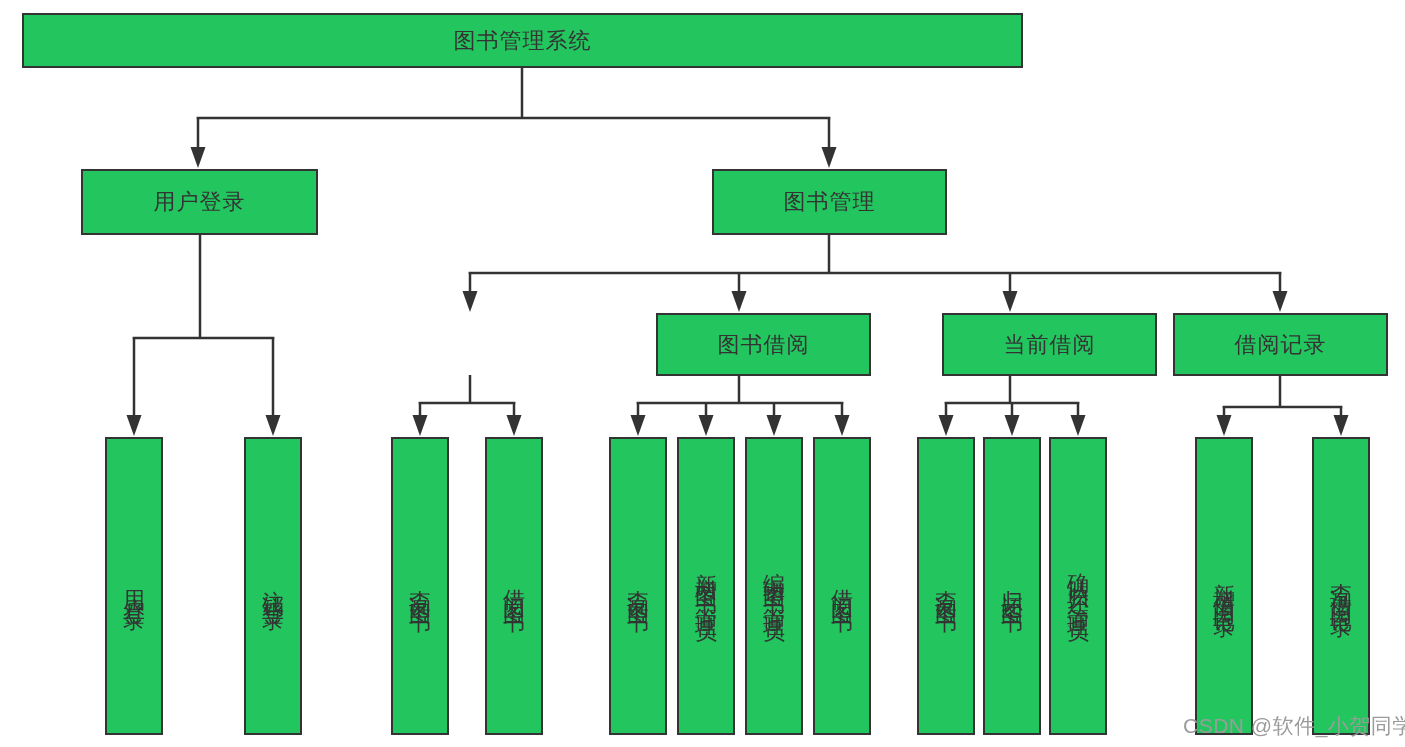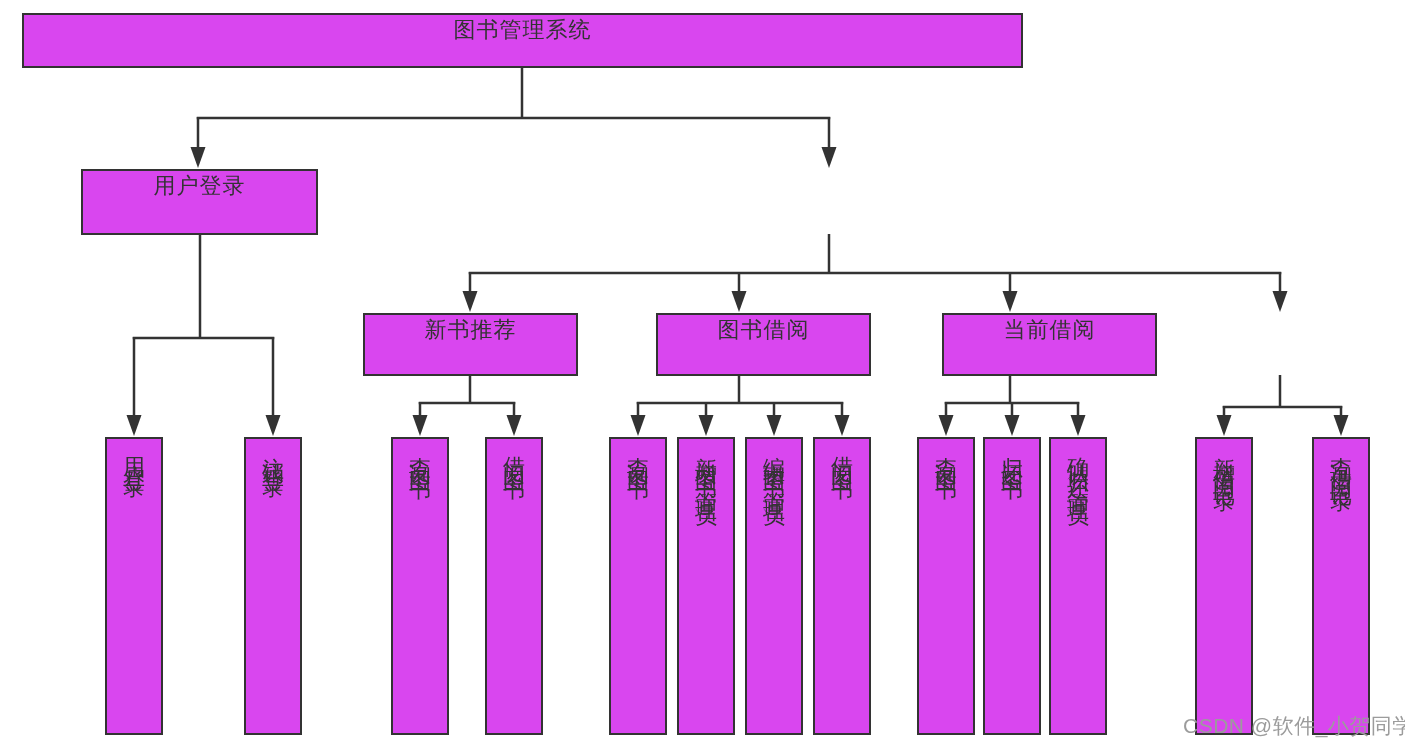--- a/index.html
+++ b/index.html
@@ -8,22 +8,22 @@
     width:1405px;height:747px;
     background:#ffffff;
     font-family:"Liberation Sans","DejaVu Sans",sans-serif;
     overflow:hidden;
   }
   svg.wires{position:absolute;left:0;top:0;z-index:1;}
   .node{
     position:absolute;
     box-sizing:border-box;
     border:2.5px solid #333333;
-    background:#d946ef;
-    display:flex;justify-content:center;
+    background:#22c55e;
+    display:flex;align-items:center;justify-content:center;
     color:#333333;
     z-index:2;
   }
   .node.h{font-size:22px;letter-spacing:1px;}
   .node.leaf{width:58px;top:437px;height:298px;}
   .node.leaf .vtext{
     writing-mode:vertical-rl;
     text-orientation:mixed;
     font-size:22px;
     letter-spacing:7px;
@@ -115,29 +115,32 @@
     </g>
   </svg>
 
   <div class="node h" style="left:22px;top:13px;width:1001px;height:55px;">
     <span>图书管理系统</span>
   </div>
 
   <div class="node h" style="left:81px;top:169px;width:237px;height:66px;">
     <span>用户登录</span>
   </div>
+  <div class="node h" style="left:712px;top:169px;width:235px;height:66px;">
+    <span>图书管理</span>
+  </div>
 
-  <div class="node h" style="left:363px;top:313px;width:215px;height:63px;">
-    <span>新书推荐</span>
-  </div>
   <div class="node h" style="left:656px;top:313px;width:215px;height:63px;">
     <span>图书借阅</span>
   </div>
   <div class="node h" style="left:902px;top:313px;width:215px;height:63px;margin-left:40px;">
     <span>当前借阅</span>
+  </div>
+  <div class="node h" style="left:1173px;top:313px;width:215px;height:63px;">
+    <span>借阅记录</span>
   </div>
 
   <div class="node leaf" style="left:105px;">
     <span class="vtext">用户登录</span>
   </div>
   <div class="node leaf" style="left:244px;">
     <span class="vtext">注销登录</span>
   </div>
 
   <div class="node leaf" style="left:391px;">

